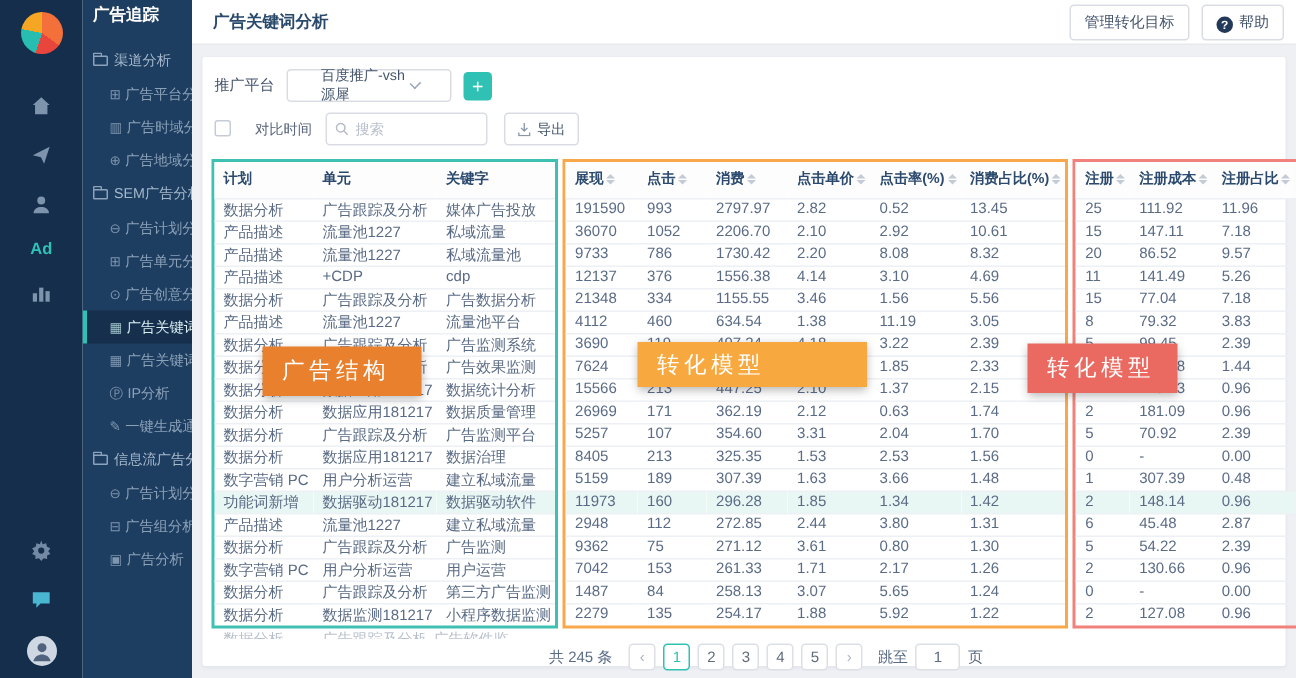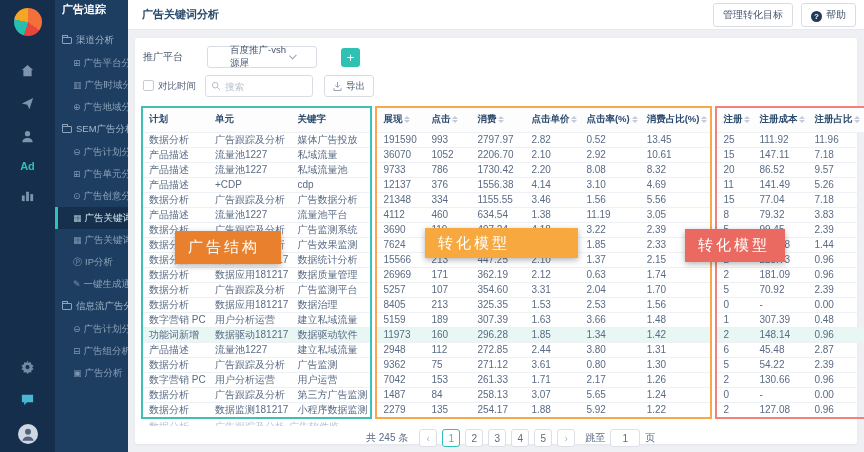--- a/index.html
+++ b/index.html
@@ -33,31 +33,31 @@
   .main{flex:1;display:flex;flex-direction:column;min-width:0}
   .titlebar{height:30px;background:#fff;border-bottom:1px solid #e6e9ee;display:flex;align-items:center;padding:0 8px 0 14px;flex:none}
   .page-title{font-size:11px;font-weight:bold;color:#2a4a6b}
   .titlebar .sp{flex:1}
   .tb-btn{border:1px solid #d9dde3;background:#fff;border-radius:3px;font-size:10px;color:#44556d;padding:4px 9px;display:flex;align-items:flex-end;gap:4px;cursor:pointer;margin-left:8px}
   .q-ic{width:11px;height:11px;border-radius:50%;background:#23395a;color:#fff;font-size:8px;display:flex;align-items:center;justify-content:center;font-weight:bold}
 
   .content{flex:1;padding:8px 7px 0}
   .card{background:#fff;border-radius:2px;box-shadow:0 1px 3px rgba(30,50,80,.06);padding:7px 6px 8px;height:406px}
 
-  .row1{display:flex;align-items:center;gap:24px;height:24px;margin-bottom:5px;padding-left:2px}
+  .row1{display:flex;align-items:center;gap:8px;height:24px;margin-bottom:5px;padding-left:2px}
   .lbl{font-size:10px;color:#44556d}
   .select{width:110px;height:22px;border:1px solid #d9dde3;border-radius:3px;display:flex;align-items:center;padding:0 22px;font-size:9.5px;color:#44556d;cursor:pointer}
   .select .sp{flex:1}
   .chev{width:6px;height:6px;border-right:1px solid #9aa6b5;border-bottom:1px solid #9aa6b5;transform:rotate(45deg) translateY(-2px)}
   .plus-btn{width:19px;height:19px;background:#2fc2b4;color:#fff;border:none;border-radius:3px;font-size:13px;line-height:17px;cursor:pointer}
 
   .row2{display:flex;align-items:center;gap:9px;height:24px;margin-bottom:8px;padding-left:2px}
   .date-box{width:128px;height:22px;border:1px solid #d9dde3;border-radius:3px;display:flex;align-items:center;padding:0 4px;font-size:8.5px;color:#55627a;cursor:pointer;white-space:nowrap;overflow:hidden}
   .date-box svg{width:10px;height:10px;color:#b6bdc9;flex:none;margin-left:2px}
-  .cb-wrap{display:flex;gap:4px;cursor:pointer}
+  .cb-wrap{display:flex;gap:16px;cursor:pointer}
   .cb{width:11px;height:11px;border:1px solid #c6ccd6;border-radius:2px;background:#fff}
   .cb-lbl{font-size:9.5px;color:#55627a}
   .search{width:108px;height:22px;border:1px solid #d9dde3;border-radius:3px;display:flex;align-items:center;padding:0 5px;gap:4px}
   .search svg{width:10px;height:10px;color:#b6bdc9;flex:none}
   .search input{border:none;outline:none;width:100%;font-size:9.5px;color:#55627a;font-family:inherit}
   .search input::placeholder{color:#b9c0cb}
   .exp-btn{height:22px;border:1px solid #d9dde3;background:#fff;border-radius:3px;font-size:9.5px;color:#44556d;padding:0 8px;display:flex;align-items:center;gap:4px;cursor:pointer;margin-left:2px}
   .exp-btn svg{width:9px;height:9px;color:#8a97aa}
 
   

